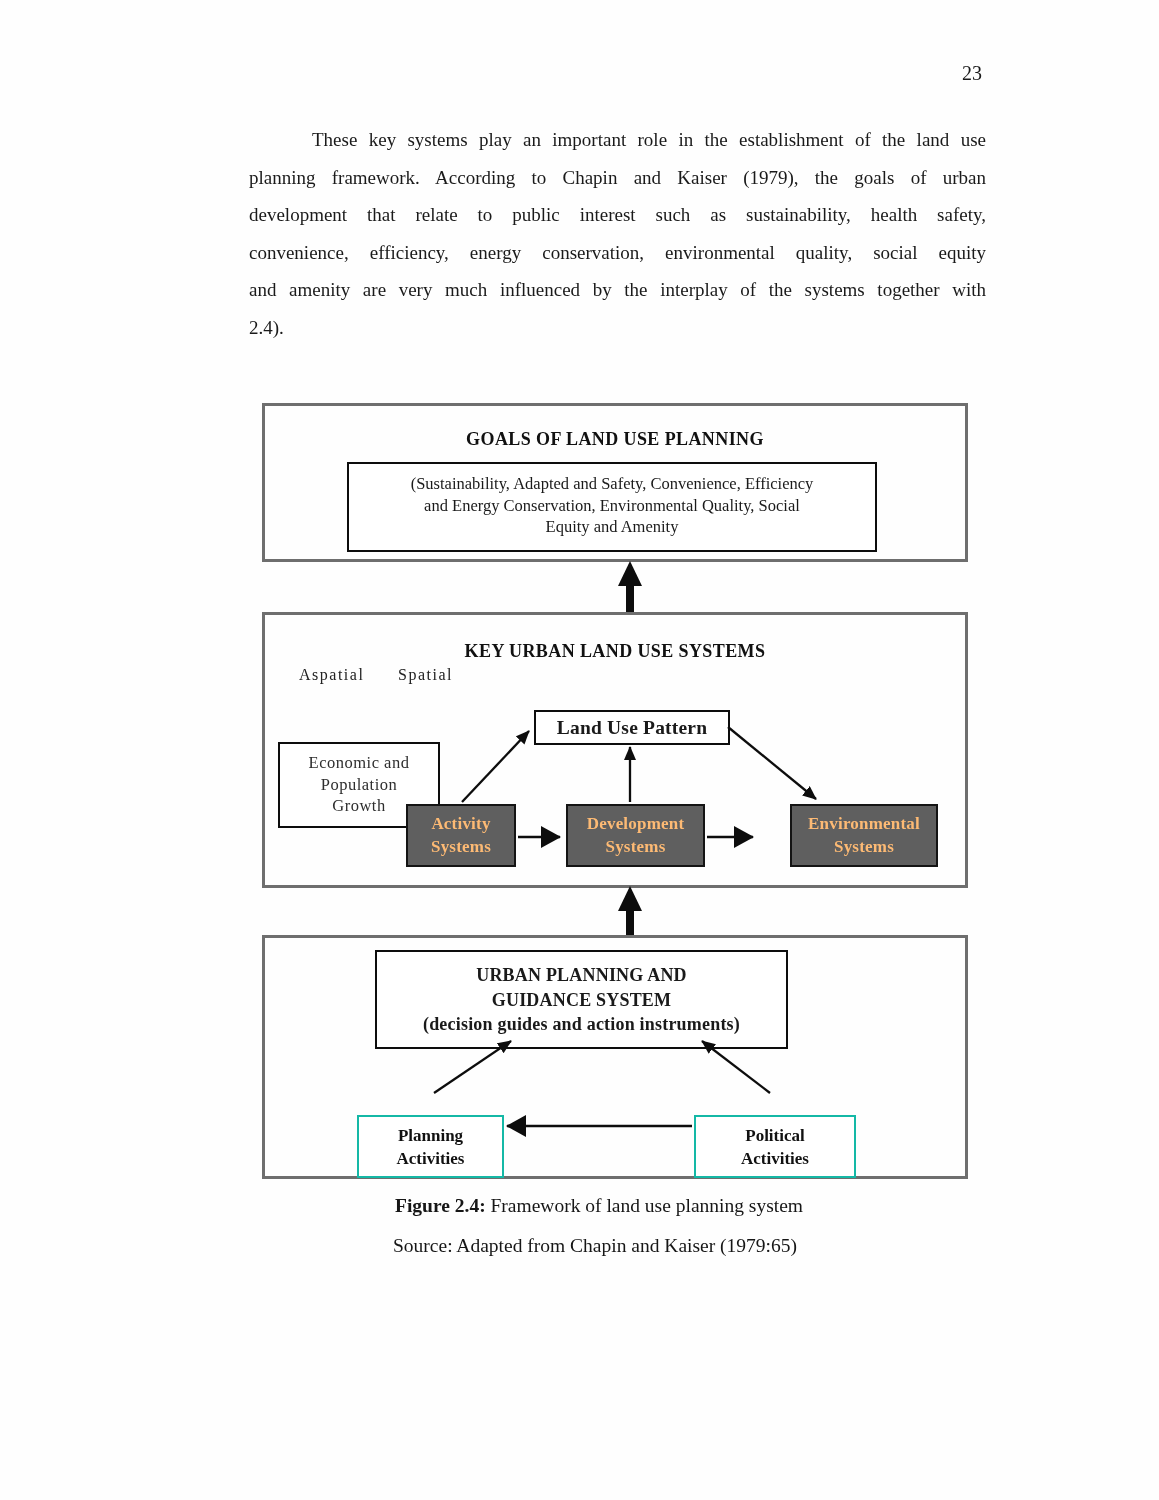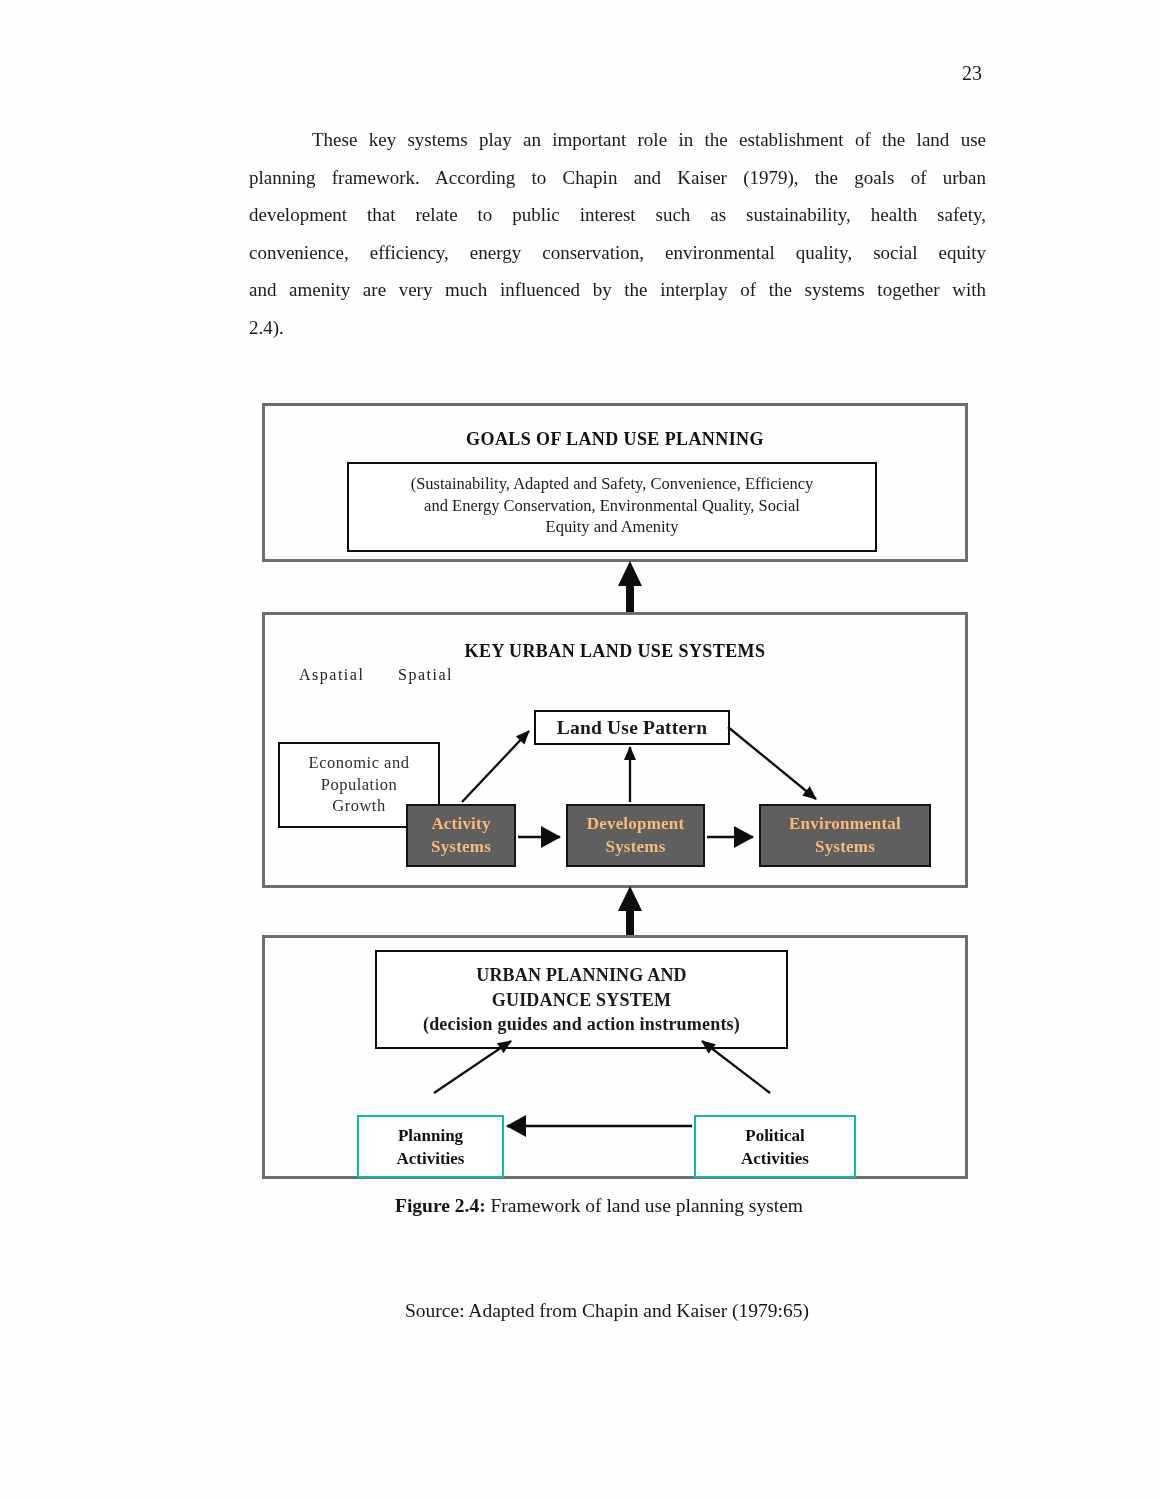--- a/index.html
+++ b/index.html
@@ -95,21 +95,21 @@
   <div class="inner-box econ-box" style="left:278px;top:709px;width:158px;height:74px;">
     <div>Economic and</div>
     <div>Population</div>
     <div>Growth</div>
   </div>
 
   <div class="inner-box lup-box" style="left:534px;top:710px;width:192px;height:31px;">Land Use Pattern</div>
 
   <div class="gray-box" style="left:406px;top:804px;width:110px;height:63px;">Activity Systems</div>
   <div class="gray-box" style="left:566px;top:804px;width:139px;height:63px;">Development Systems</div>
-  <div class="gray-box" style="left:759px;top:804px;width:172px;height:63px;">Environmental Systems</div>
+  <div class="gray-box" style="left:790px;top:804px;width:148px;height:63px;">Environmental Systems</div>
 
   <div class="outer-box" style="left:262px;top:935px;width:700px;height:238px;"></div>
 
   <div class="inner-box upg-box" style="left:375px;top:950px;width:409px;height:84px;">
     <div>URBAN PLANNING AND</div>
     <div>GUIDANCE SYSTEM</div>
     <div>(decision guides and action instruments)</div>
   </div>
 
   <div class="act-box" style="left:357px;top:1095px;width:143px;height:59px;">
@@ -152,15 +152,15 @@
     <line x1="434" y1="1093" x2="511" y2="1041" stroke="#0d0d0d" stroke-width="2.3" marker-end="url(#ah)"></line>
 
     <line x1="770" y1="1093" x2="702" y2="1041" stroke="#0d0d0d" stroke-width="2.3" marker-end="url(#ah)"></line>
 
     <line x1="692" y1="1126" x2="507" y2="1126" stroke="#0d0d0d" stroke-width="2.3" marker-end="url(#ahBig)"></line>
   </svg>
 
   <div class="caption" style="left:395px;top:1195px;">
     <b>Figure 2.4:</b><span> Framework of land use planning system</span>
   </div>
-  <div class="caption" style="left:393px;top:1300px;margin-left:12px;">Source:  Adapted from Chapin and Kaiser (1979:65)</div>
+  <div class="caption" style="left:393px;top:1235px;">Source:  Adapted from Chapin and Kaiser (1979:65)</div>
 
 </div>
 
 </body></html>

